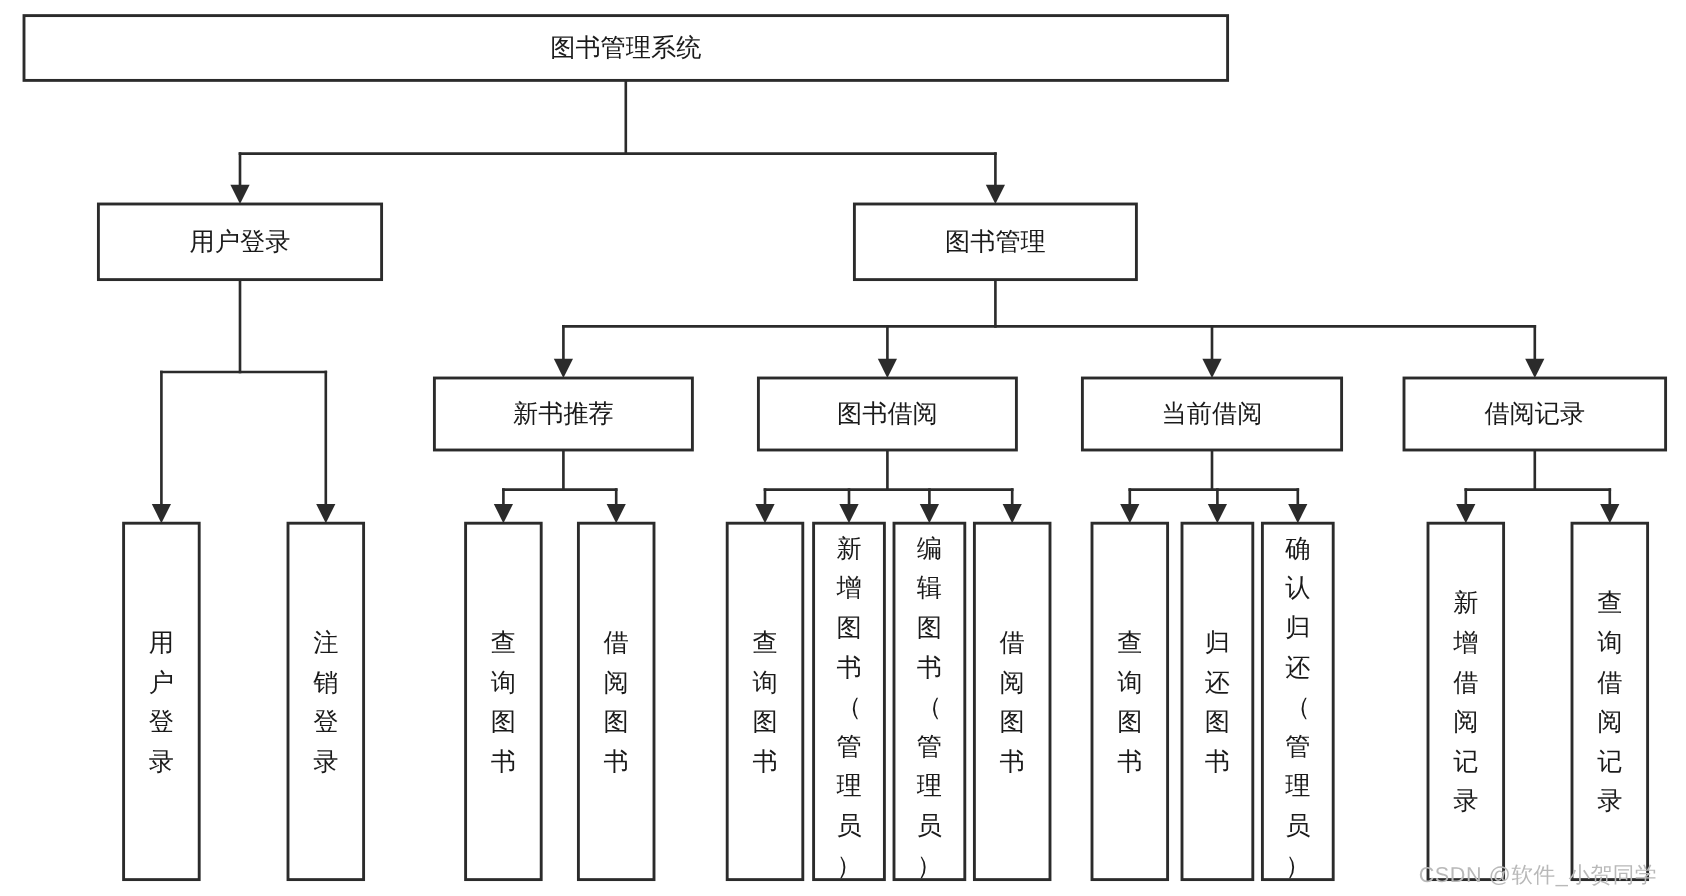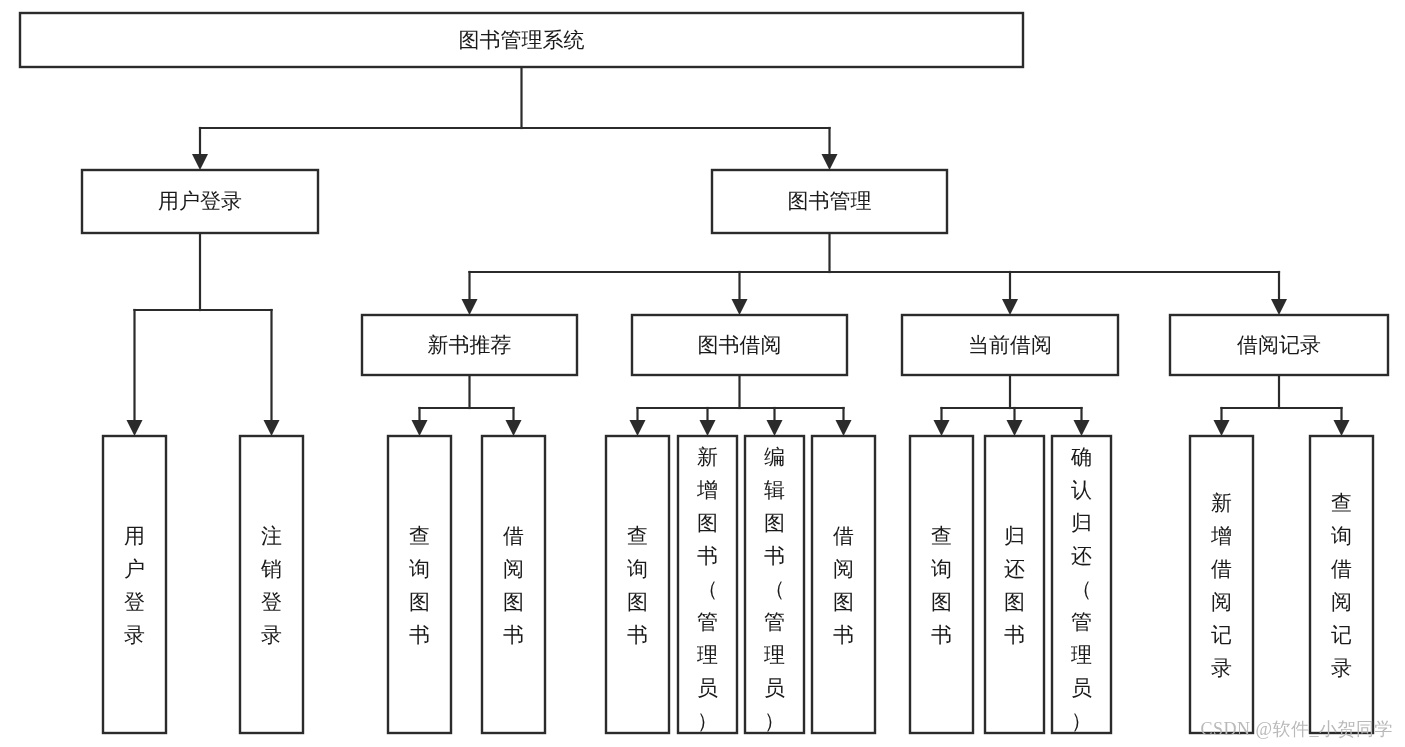--- a/index.html
+++ b/index.html
@@ -42,23 +42,23 @@
     dominant-baseline: middle;
   }
   .node-label-v {
     font-family: "Liberation Sans", "DejaVu Sans", sans-serif;
     font-size: 21px;
     fill: #1a1a1a;
     text-anchor: middle;
   }
   .watermark {
     position: absolute;
-    right: 12px;
+    right: 24px;
     bottom: 6px;
-    font-family: Liberation Serif, serif;
+    font-family: Liberation Sans, sans-serif;
     font-size: 18px;
     color: #b9b9b9;
     white-space: nowrap;
     letter-spacing: 0.5px;
     pointer-events: none;
   }
 </style>
 </head>
 <body>
 

